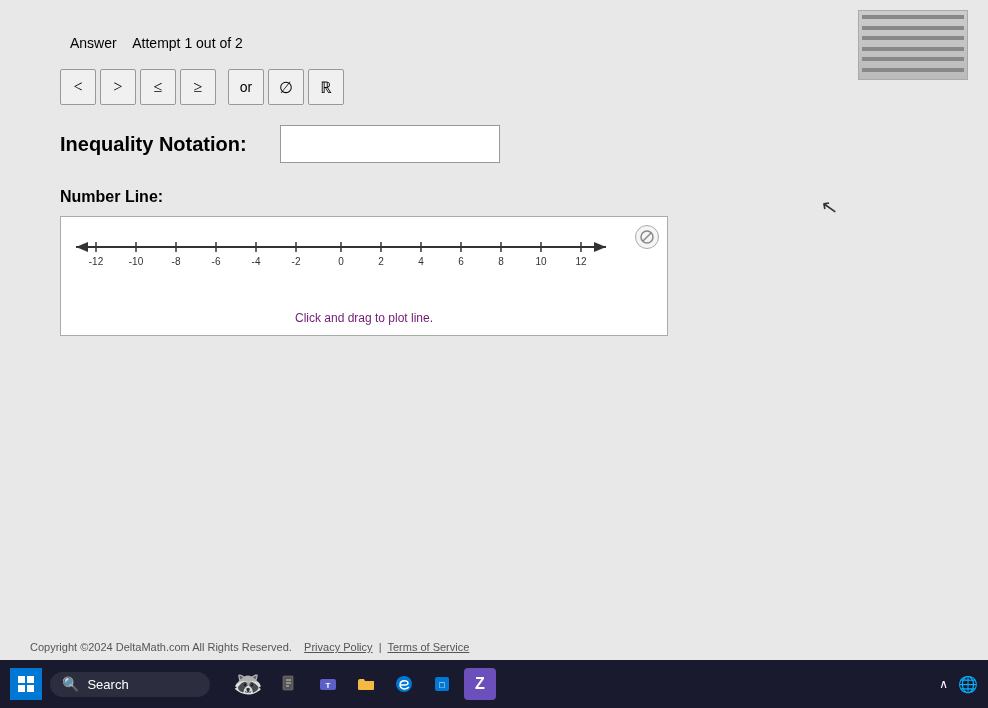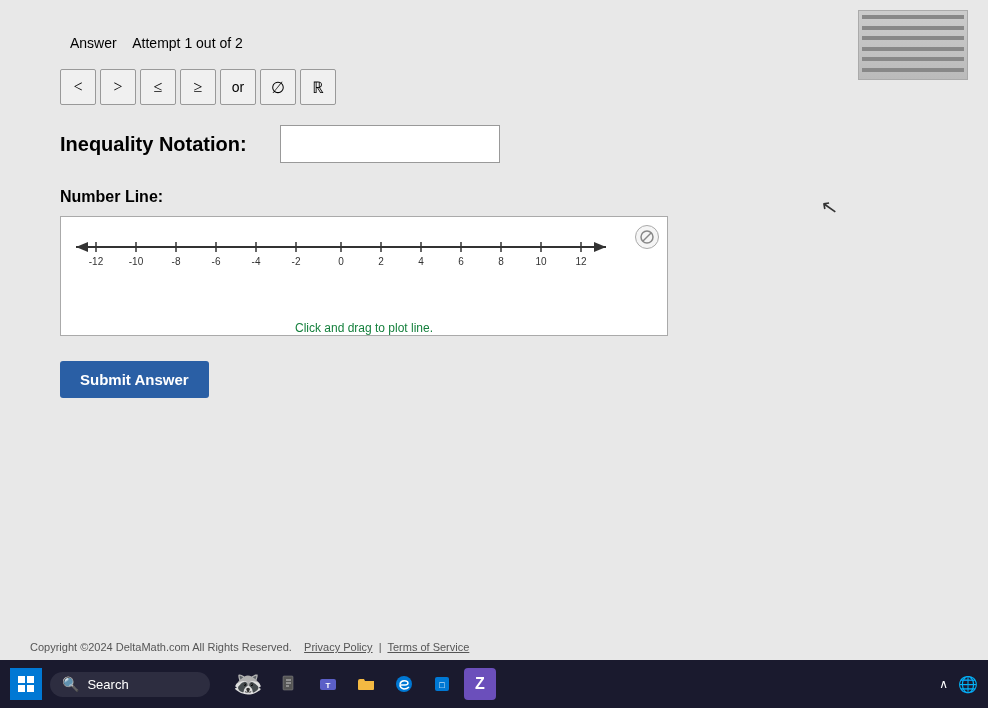--- a/index.html
+++ b/index.html
@@ -86,20 +86,21 @@
       display: flex;
       align-items: center;
       justify-content: center;
       font-family: 'Times New Roman', serif;
       border-radius: 2px;
     }
 
     .sym-btn.or-btn {
       font-family: Arial, sans-serif;
       font-size: 14px;
+      margin-left: 8px;
     }
 
     .inequality-notation {
       display: flex;
       align-items: center;
       gap: 33px;
       margin-bottom: 25px;
       font-size: 20px;
       font-family: Arial, sans-serif;
       font-weight: bold;
@@ -146,26 +147,26 @@
       display: flex;
       align-items: center;
       justify-content: center;
       cursor: pointer;
       font-size: 14px;
       color: #666;
     }
 
     .click-drag-text {
       position: absolute;
-      bottom: 0;
+      bottom: 10px;
       left: 50%;
       transform: translateX(-50%);
       font-size: 12px;
       font-family: Arial, sans-serif;
-      color: #15803d;
+      color: #701a75;
       white-space: nowrap;
     }
 
     .submit-btn {
       background: #2a5fa5;
       color: white;
       border: none;
       padding: 10px 20px;
       font-size: 15px;
       font-weight: bold;
@@ -384,21 +385,20 @@
 
           <line x1="505" y1="5" x2="505" y2="15" stroke="#333" stroke-width="1.5"></line>
           <text x="505" y="28" text-anchor="middle" font-size="10" font-family="Arial" fill="#333">12</text>
         </svg>
 
         <div class="click-drag-text">Click and drag to plot line.</div>
       </div>
     </div>
 
     
-    <button class="submit-btn">Submit Answer</button>
 
   </div>
 
   <div class="cursor-arrow">↖</div>
 
 </div>
 
 <div class="footer-copyright">
   <span>Copyright ©2024 DeltaMath.com All Rights Reserved.</span>
   &nbsp;&nbsp;

